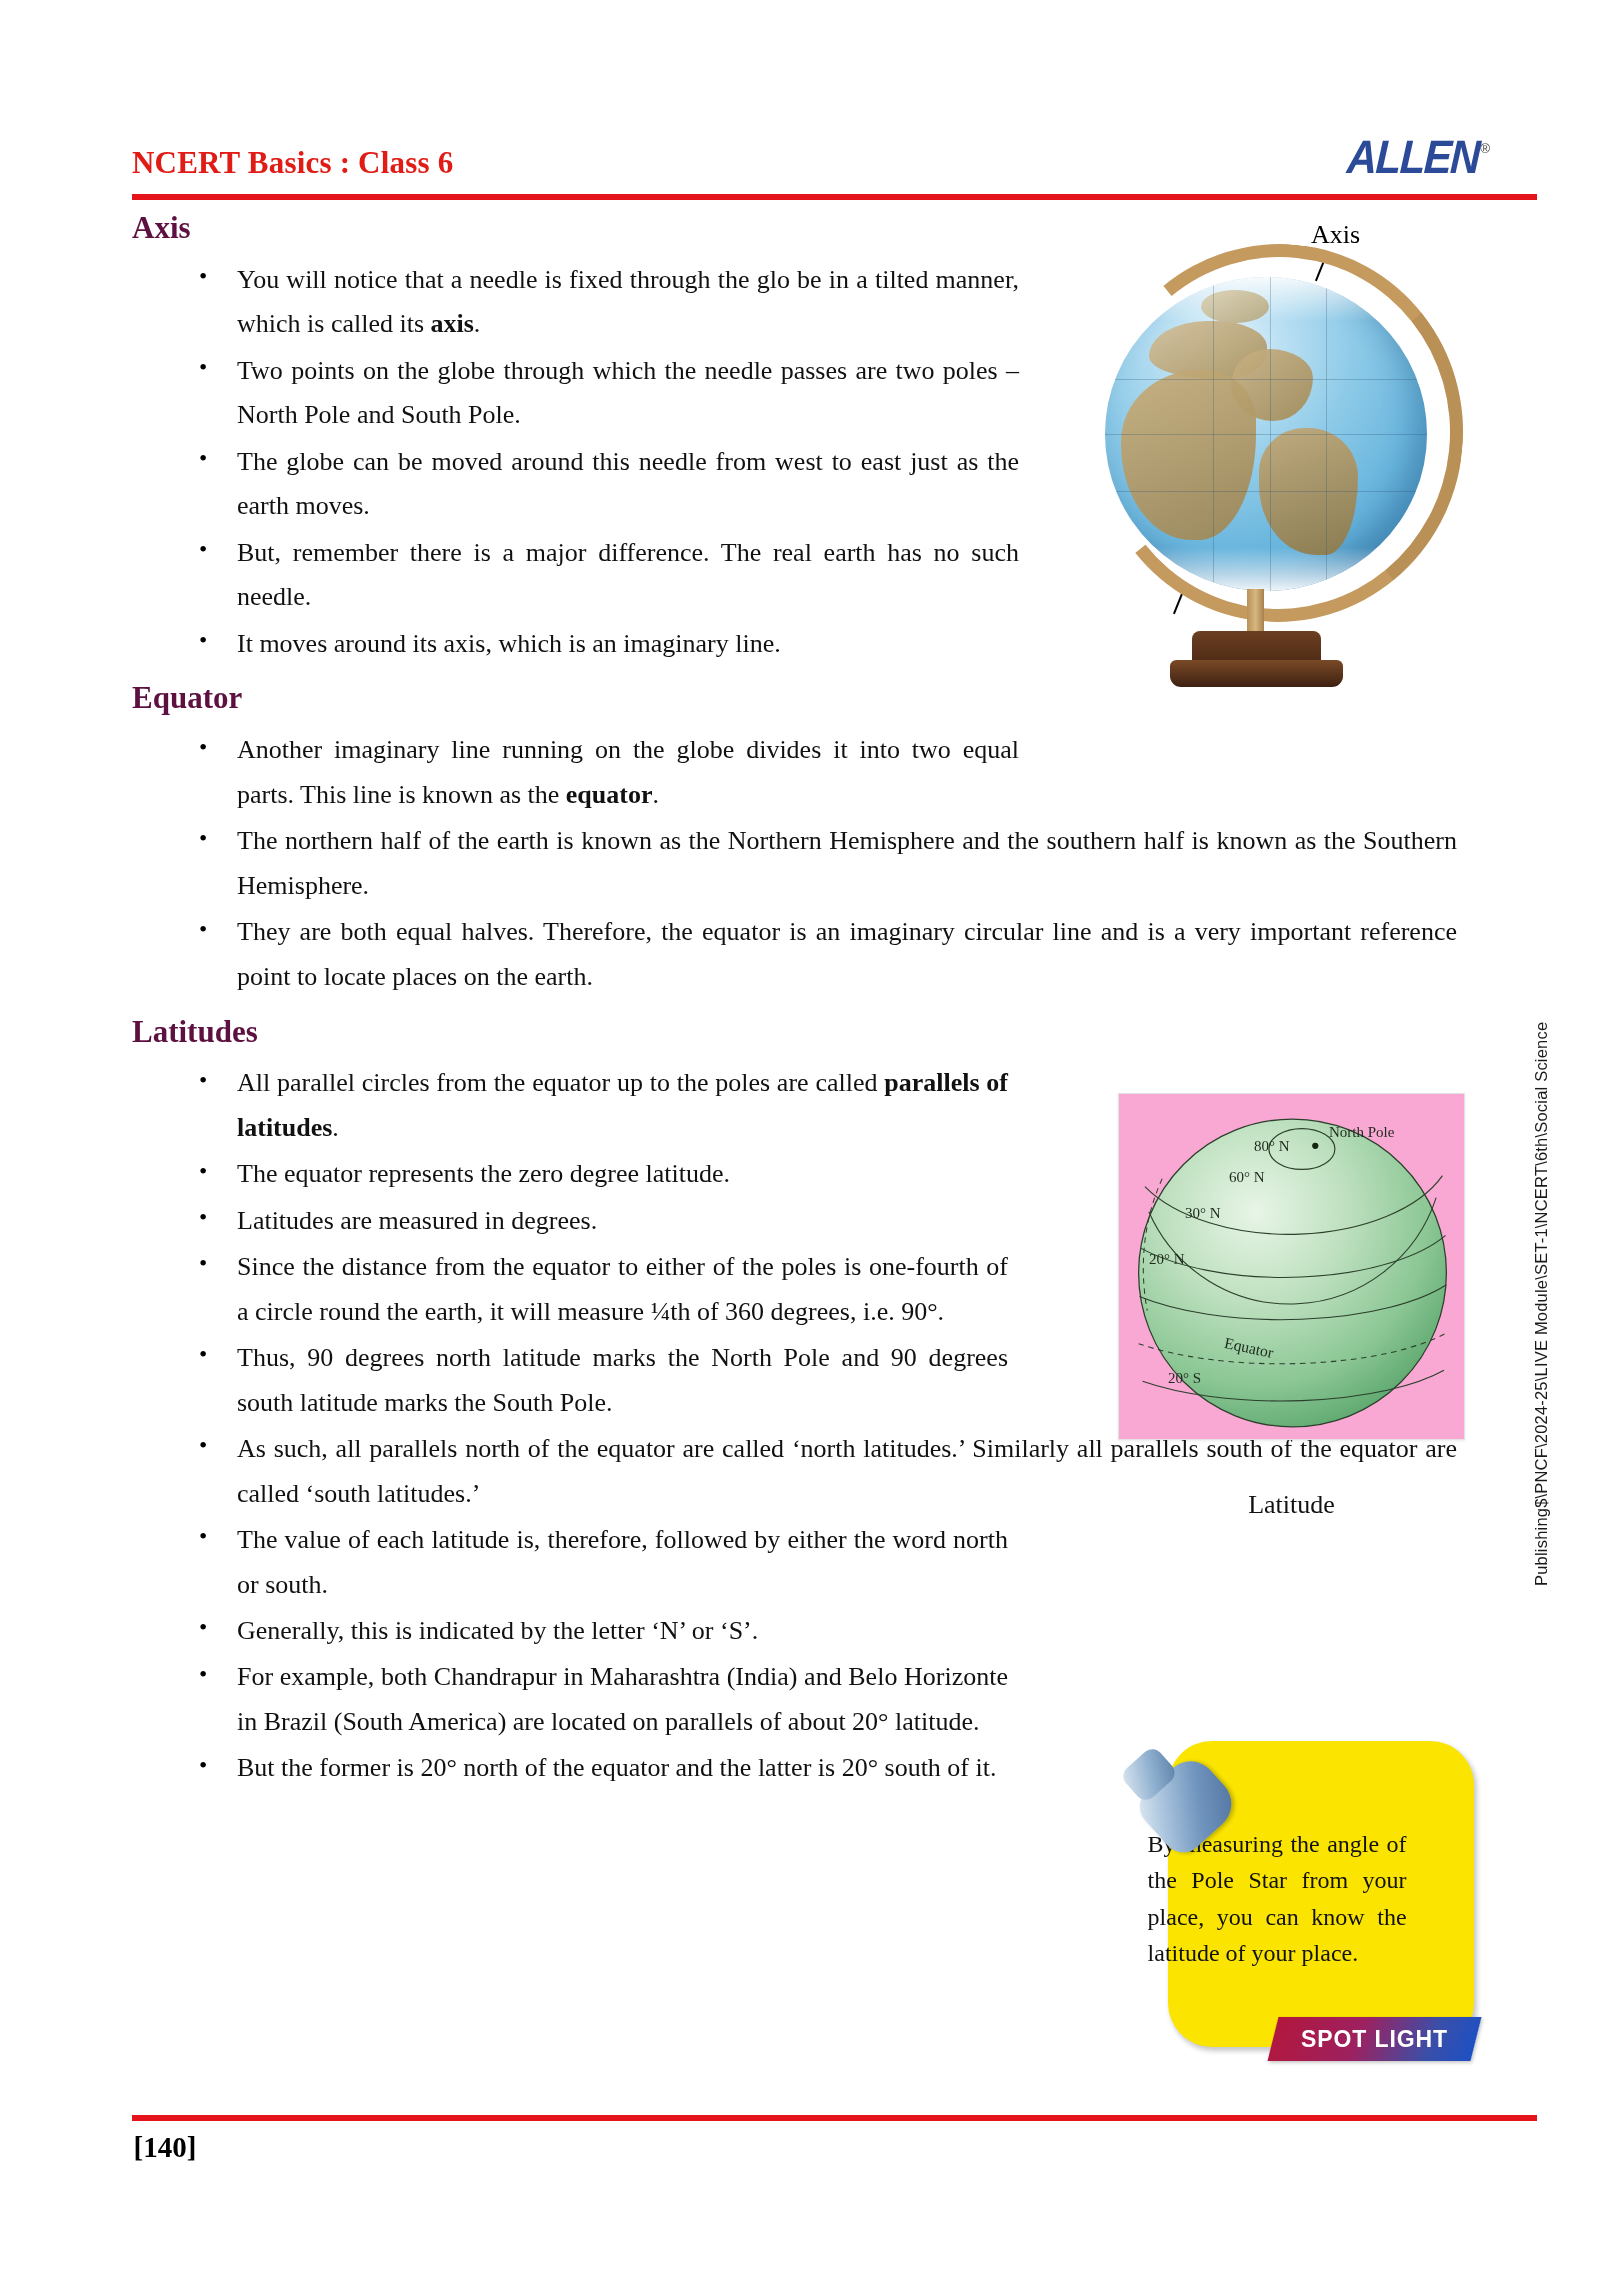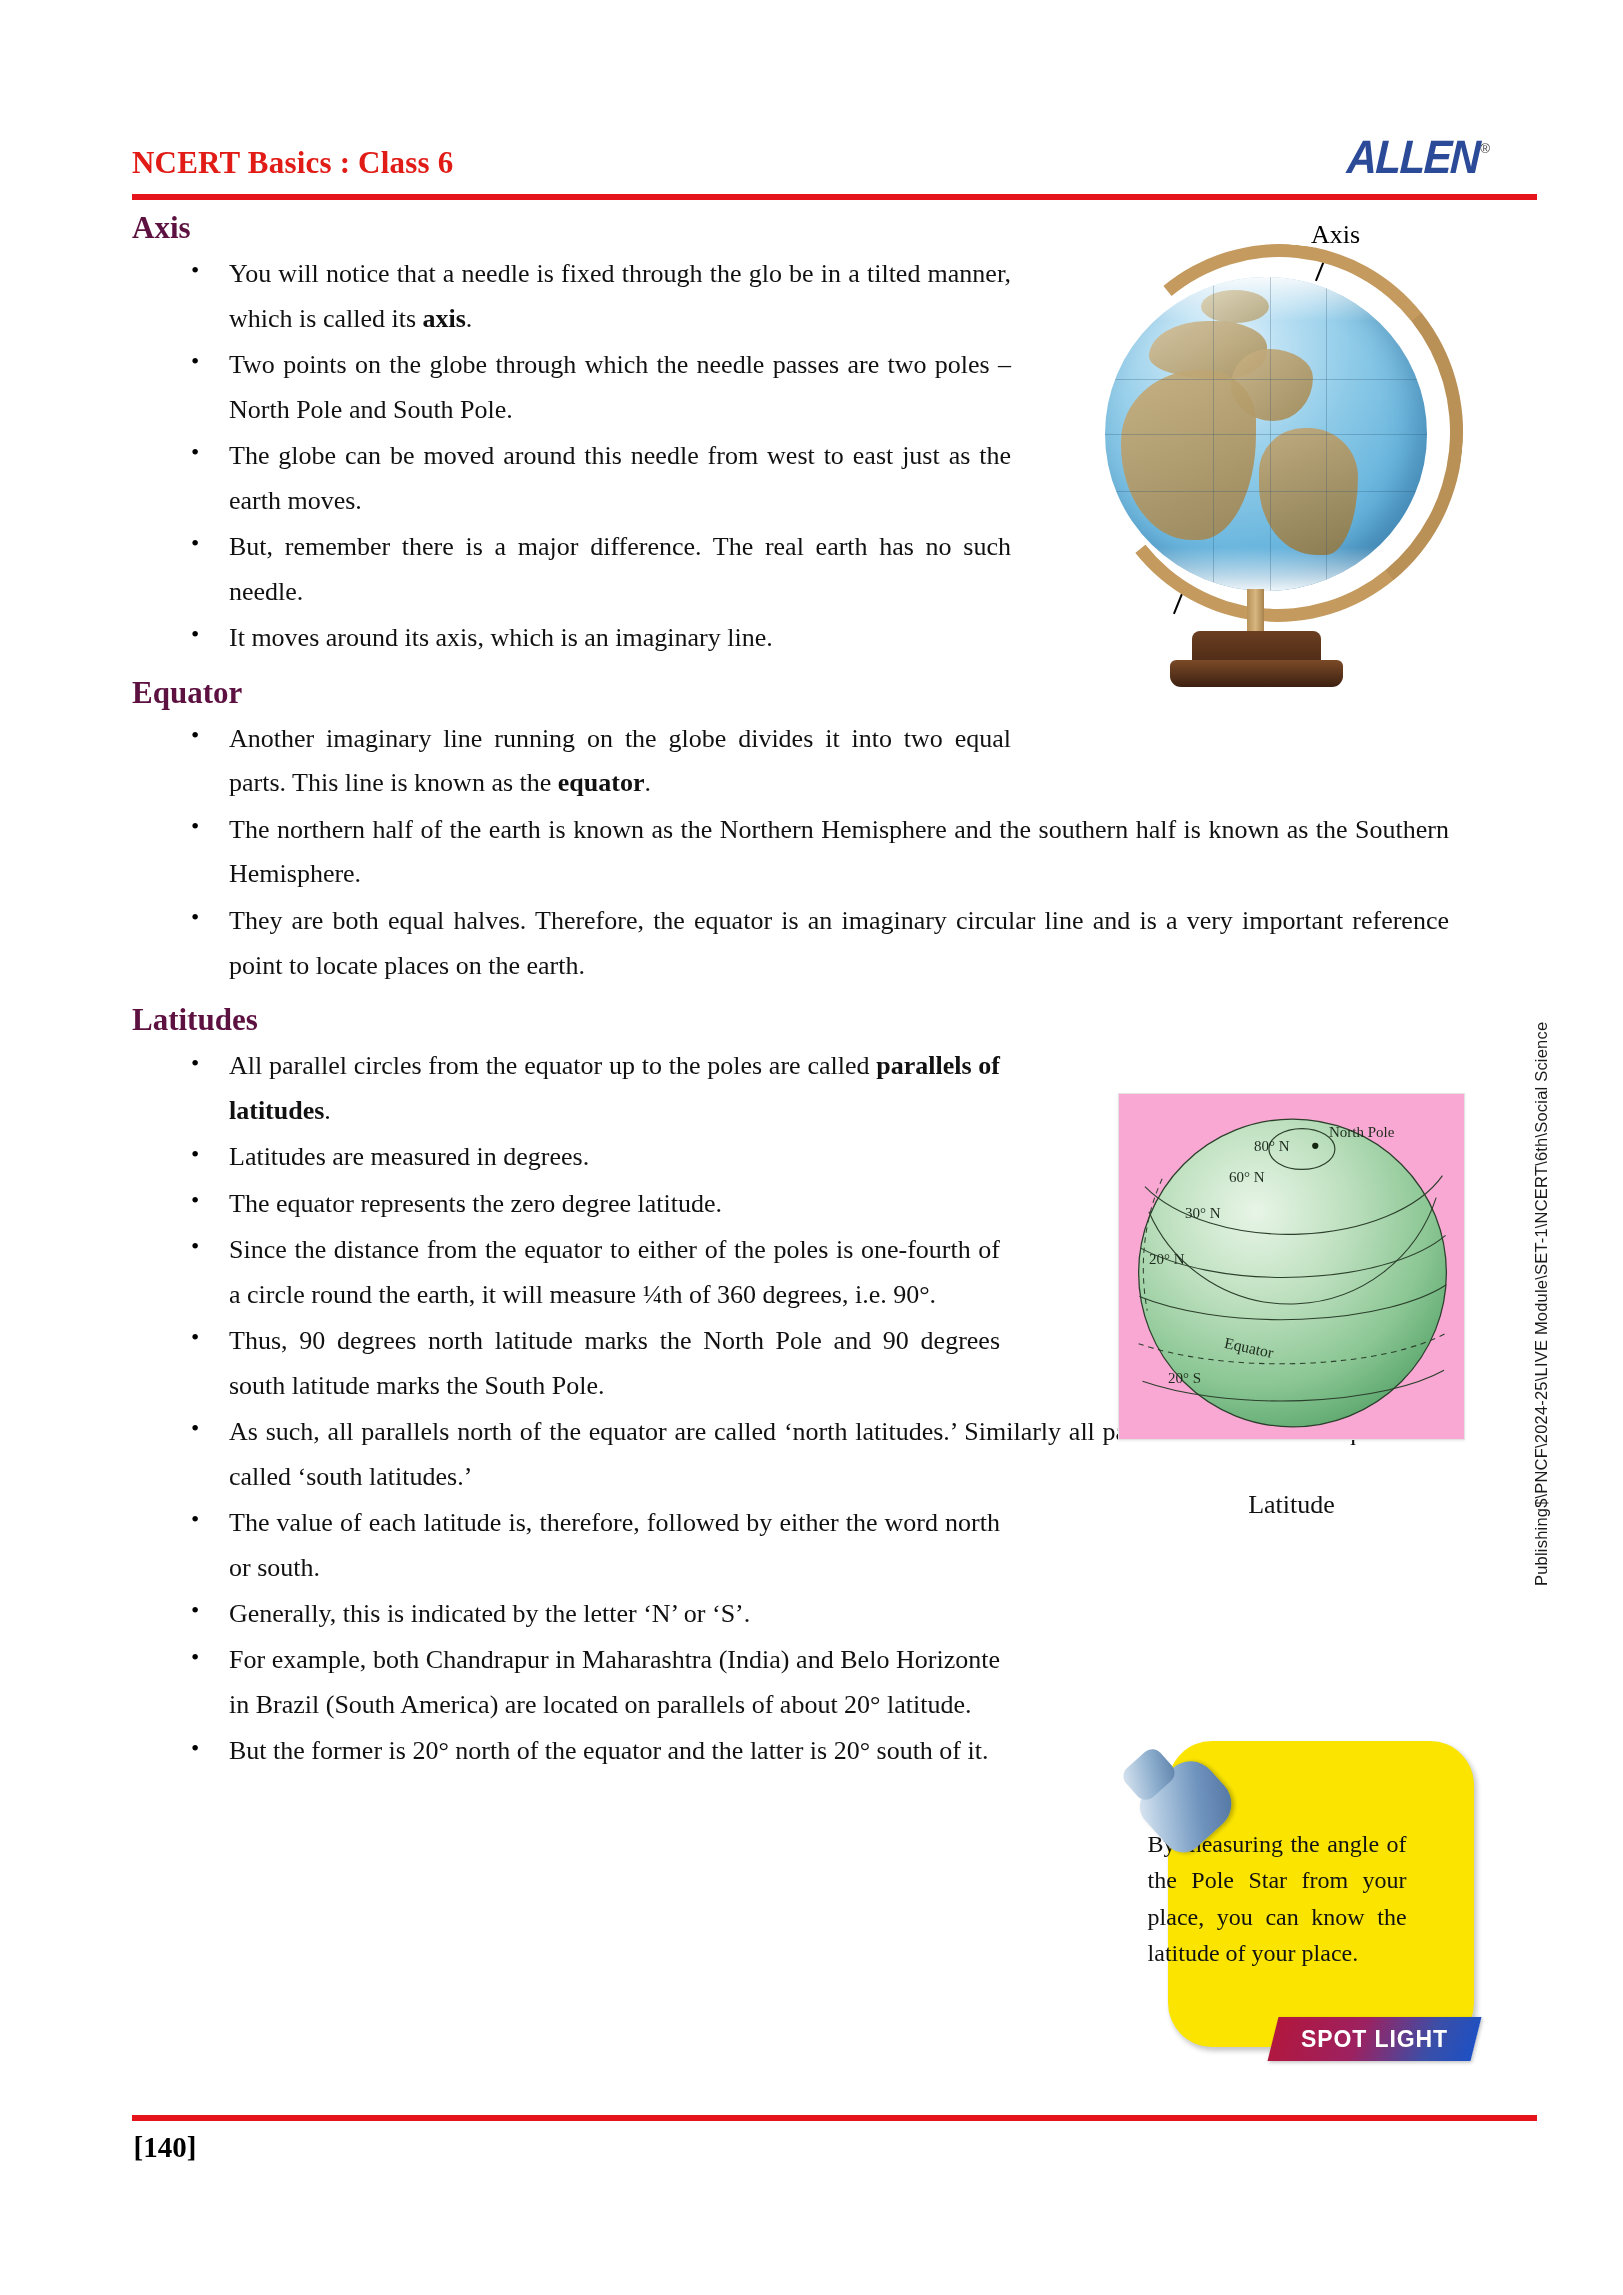--- a/index.html
+++ b/index.html
@@ -89,21 +89,21 @@
     font-family: "Liberation Serif", serif;
     font-weight: bold;
     font-size: 31px;
     color: #5d1141;
     margin: 0 0 6.3px 0;
     line-height: 1.15;
   }
 
   ul.bullets {
     list-style: none;
-    margin: 4px;
+    margin: 12px;
     padding: 0;
   }
 
   ul.bullets > li {
     position: relative;
     padding-left: 93px;
     font-size: 26px;
     line-height: 1.72;
     color: #111;
     text-align: justify;
@@ -456,22 +456,22 @@
     <h2 class="section-head" style="margin-top:14px">Equator</h2>
     <ul class="bullets sec-equator">
       <li class="w-narrow">Another imaginary line running on the globe divides it into two equal parts. This line is known as the <b>equator</b>.</li>
       <li class="w-full">The northern half of the earth is known as the Northern Hemisphere and the southern half is known as the Southern Hemisphere.</li>
       <li class="w-full">They are both equal halves. Therefore, the equator is an imaginary circular line and is a very important reference point to locate places on the earth.</li>
     </ul>
 
     <h2 class="section-head" style="margin-top:14px">Latitudes</h2>
     <ul class="bullets sec-latitudes">
       <li class="w-narrow2">All parallel circles from the equator up to the poles are called <b>parallels of latitudes</b>.</li>
+      <li class="w-narrow2">The equator represents the zero degree latitude.</li>
       <li class="w-narrow2">Latitudes are measured in degrees.</li>
-      <li class="w-narrow2">The equator represents the zero degree latitude.</li>
       <li class="w-narrow2">Since the distance from the equator to either of the poles is one-fourth of a circle round the earth, it will measure ¼th of 360 degrees, i.e. 90°.</li>
       <li class="w-narrow2">Thus, 90 degrees north latitude marks the North Pole and 90 degrees south latitude marks the South Pole.</li>
       <li class="w-full">As such, all parallels north of the equator are called ‘north latitudes.’ Similarly all parallels south of the equator are called ‘south latitudes.’</li>
       <li class="w-narrow2">The value of each latitude is, therefore, followed by either the word north or south.</li>
       <li class="w-narrow2">Generally, this is indicated by the letter ‘N’ or ‘S’.</li>
       <li class="w-narrow2">For example, both Chandrapur in Maharashtra (India) and Belo Horizonte in Brazil (South America) are located on parallels of about 20° latitude.</li>
       <li class="w-narrow2">But the former is 20° north of the equator and the latter is 20° south of it.</li>
     </ul>
   </div>
 

